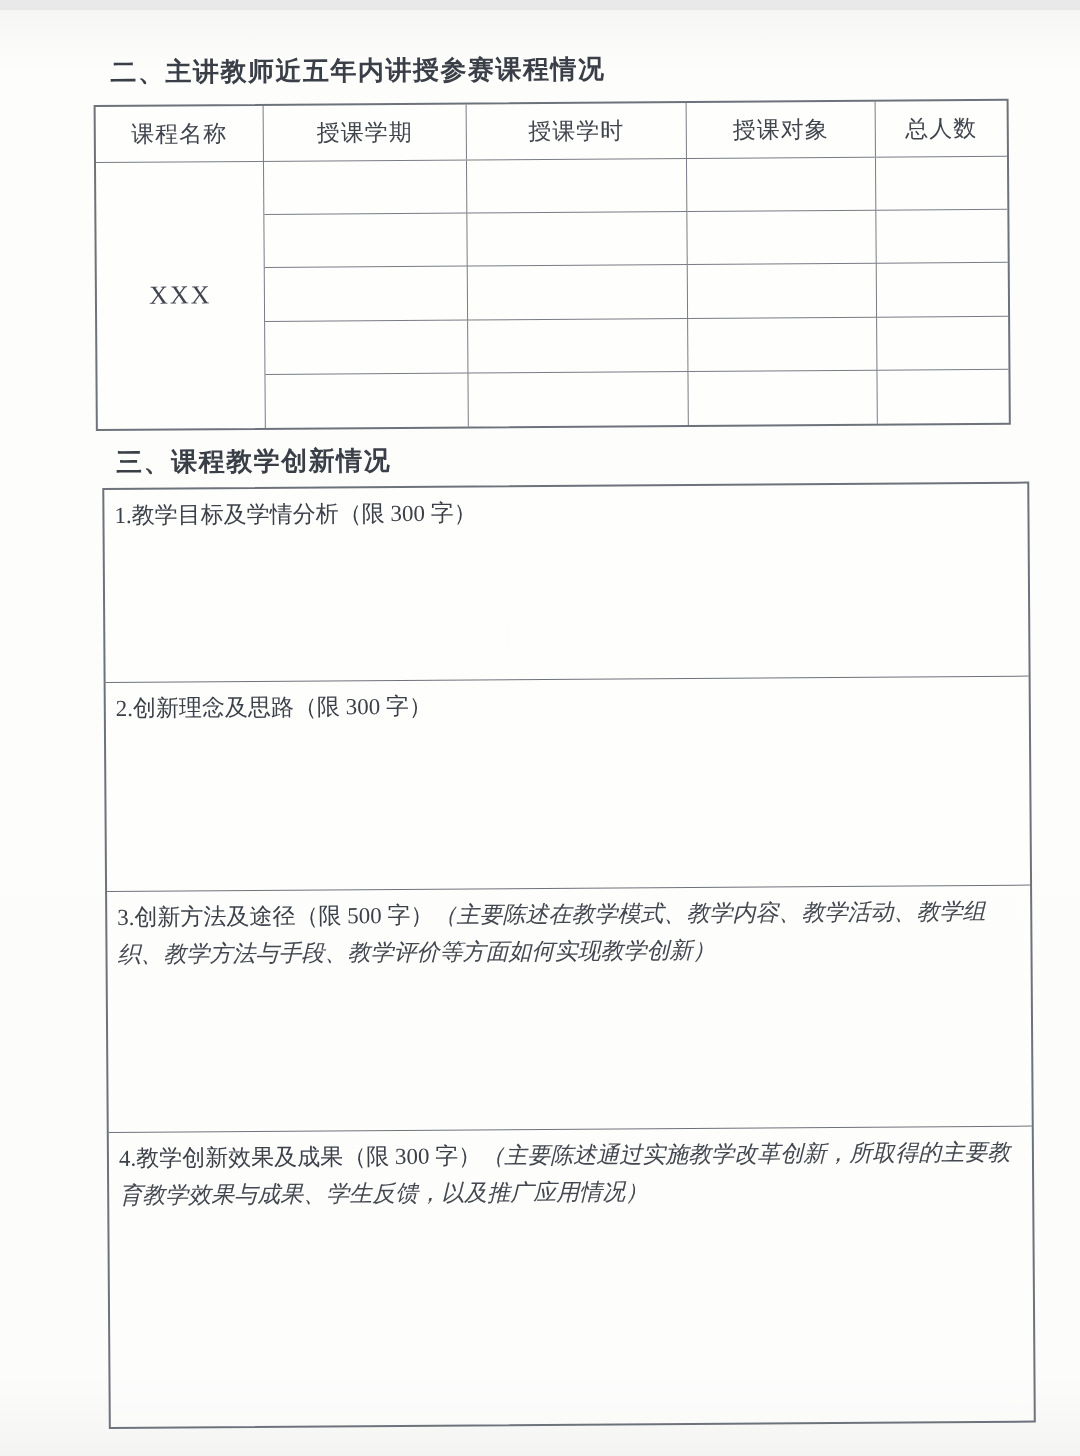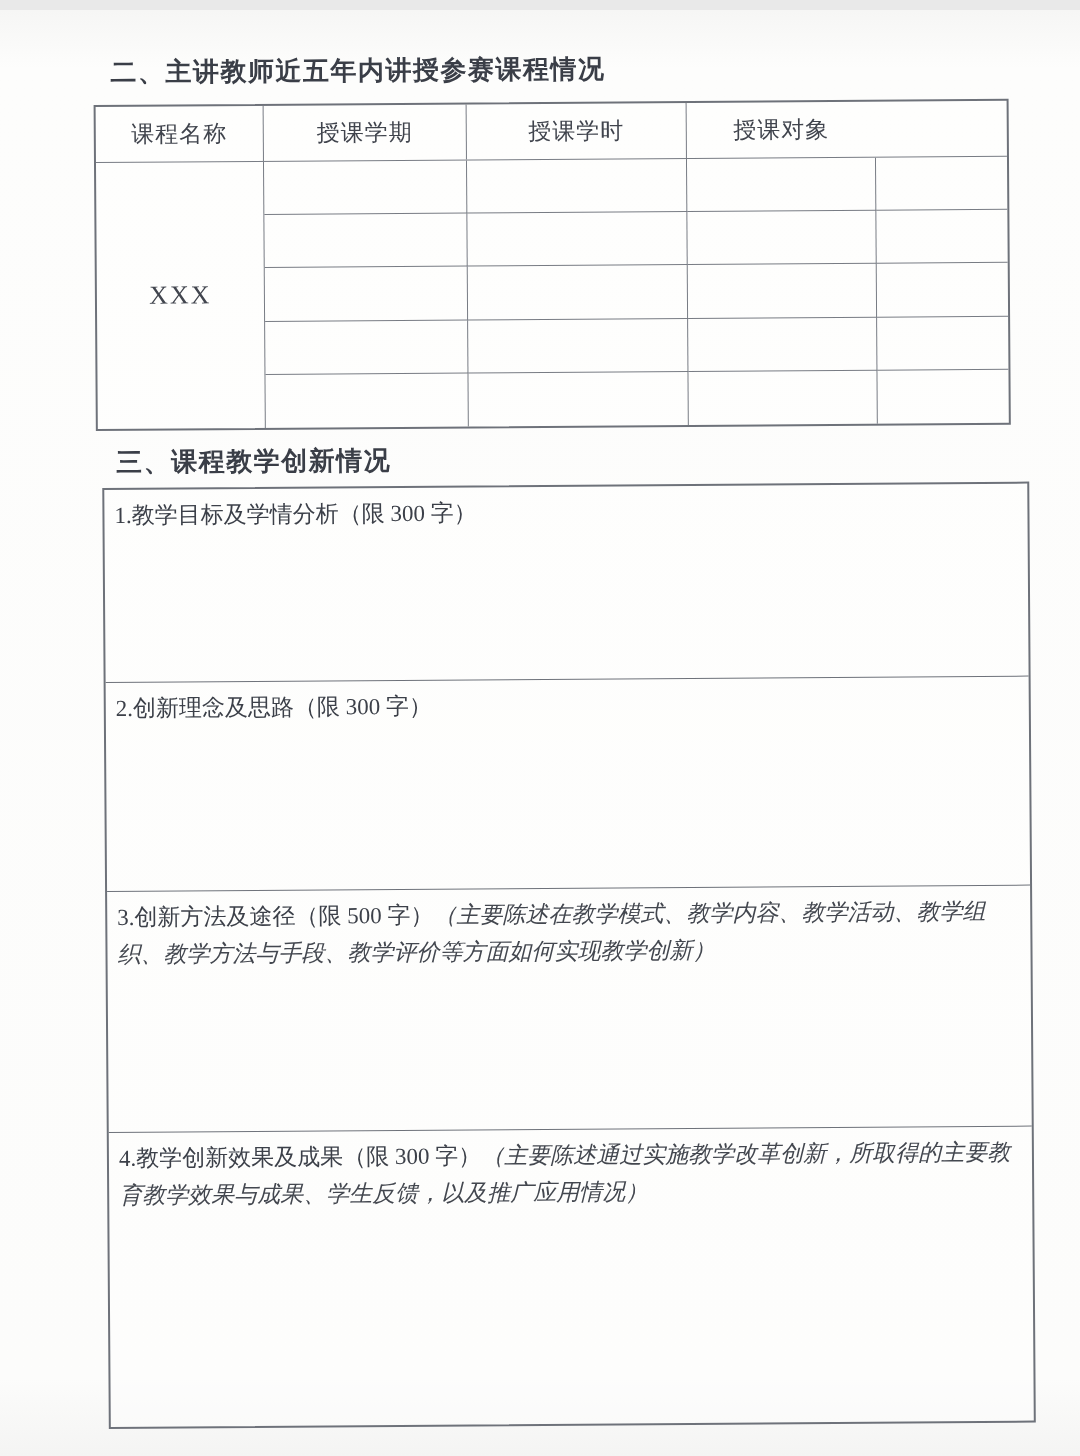--- a/index.html
+++ b/index.html
@@ -107,20 +107,21 @@
   <div class="sheet">
 
     <div class="section-title" id="title-2">二、主讲教师近五年内讲授参赛课程情况</div>
 
     <div class="course-table">
       <div class="thead">
         <div class="th c0">课程名称</div>
         <div class="th c1">授课学期</div>
         <div class="th c2">授课学时</div>
         <div class="th c3">授课对象</div>
+        <div class="th c4">总人数</div>
       </div>
       <div class="tbody">
         <div class="merged-cell">XXX</div>
         <div class="body-grid">
 
           <div class="td"></div>
           <div class="td"></div>
           <div class="td"></div>
           <div class="td last-col"></div>
 

